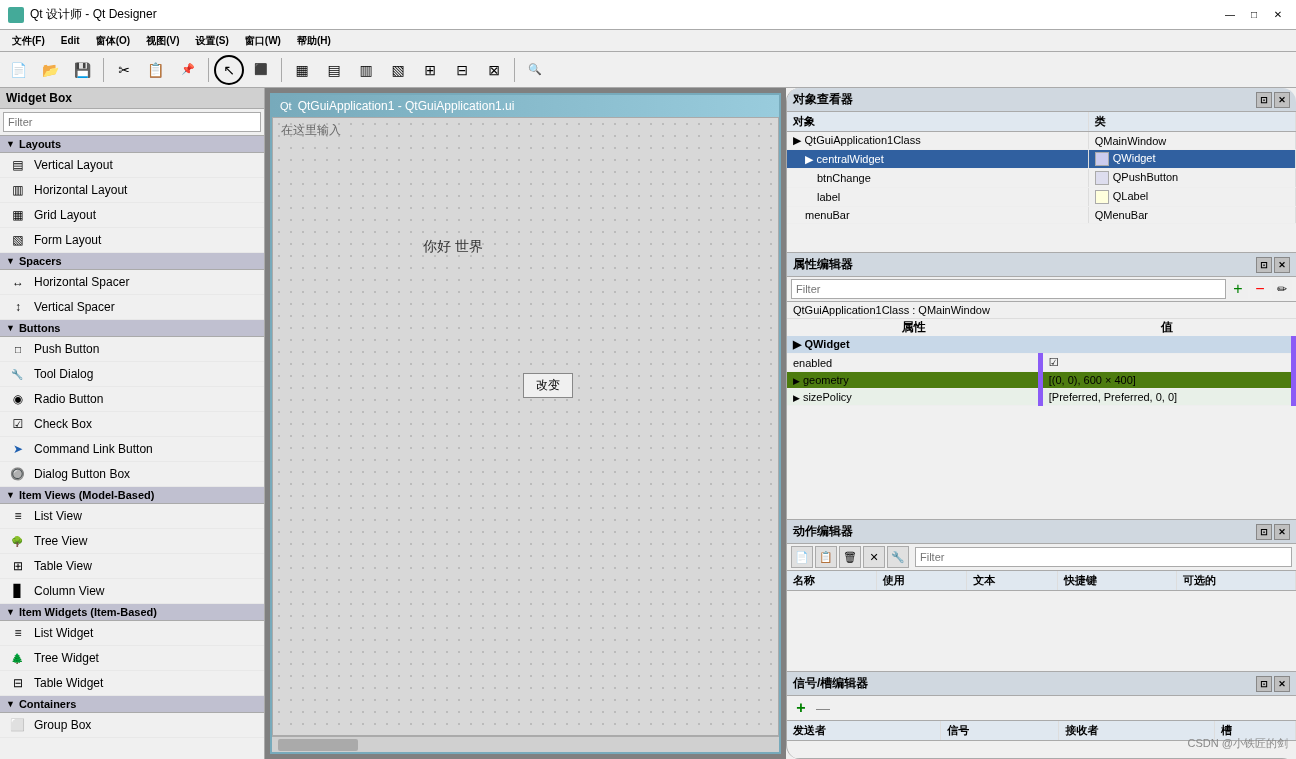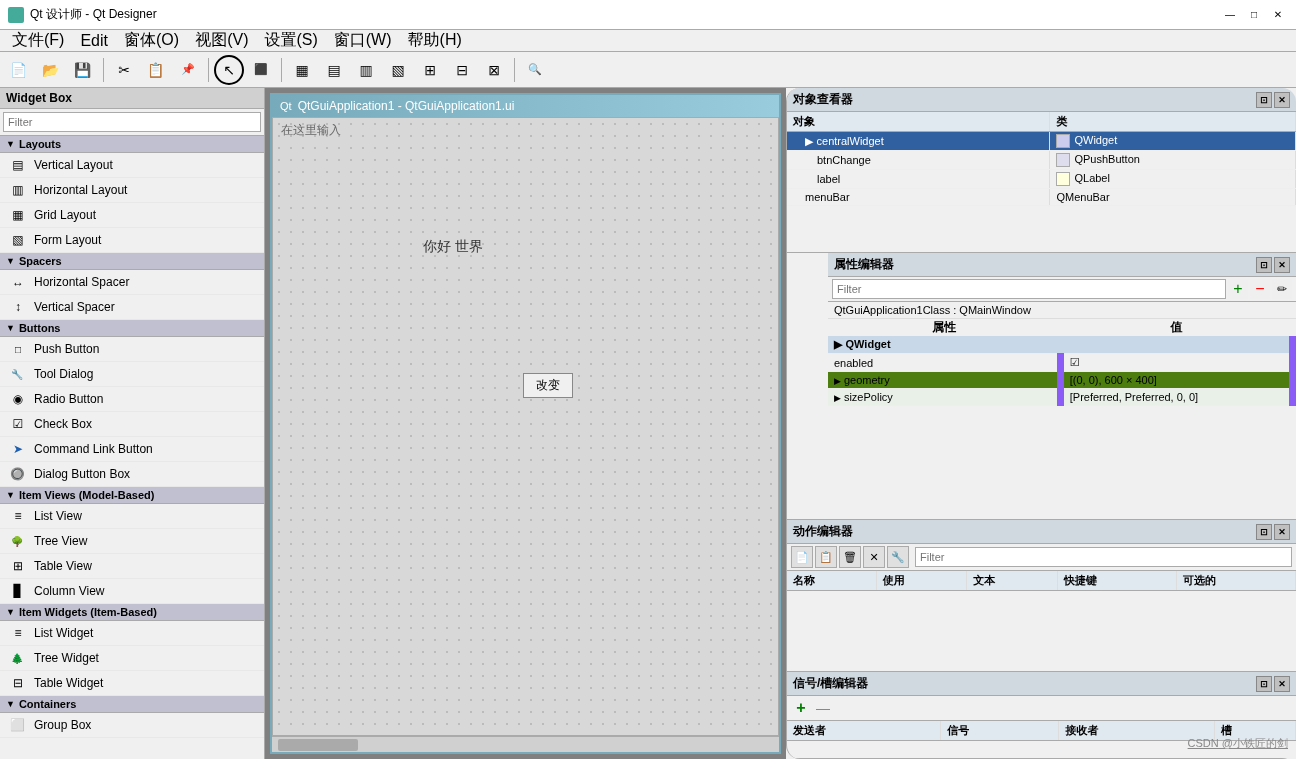--- a/index.html
+++ b/index.html
@@ -7,21 +7,21 @@
 
     
     .title-bar { background: #ffffff; height: 30px; display: flex; align-items: center; padding: 0 8px; border-bottom: 1px solid #aaa; }
     .title-bar-icon { width: 16px; height: 16px; margin-right: 6px; background: #4a9; border-radius: 2px; display: inline-block; }
     .title-bar-text { font-size: 12px; flex: 1; }
     .title-bar-controls { display: flex; gap: 4px; }
     .title-bar-btn { width: 20px; height: 20px; display: flex; align-items: center; justify-content: center; cursor: pointer; font-size: 10px; border: none; background: transparent; }
 
     
     .menu-bar { background: #f0f0f0; height: 22px; display: flex; align-items: center; padding: 0 4px; border-bottom: 1px solid #aaa; }
-    .menu-item { padding: 2px 8px; cursor: pointer; font-size: 16px; }
+    .menu-item { padding: 2px 8px; cursor: pointer; font-size: 10px; font-weight: bold; }
 
     
     .toolbar { background: #f0f0f0; height: 36px; display: flex; align-items: center; padding: 2px 4px; border-bottom: 1px solid #aaa; gap: 2px; }
     .toolbar-btn { width: 30px; height: 30px; display: flex; align-items: center; justify-content: center; cursor: pointer; border: 1px solid transparent; background: transparent; font-size: 14px; }
     .toolbar-btn.active { border: 2px solid #000; border-radius: 50%; }
     .toolbar-sep { width: 1px; height: 24px; background: #aaa; margin: 0 3px; }
 
     
     .main-layout { display: flex; height: calc(759px - 30px - 22px - 36px); }
 
@@ -67,21 +67,21 @@
     .obj-row-selected { background: #3060a0; color: #fff; }
     .obj-row-selected td { color: #fff; }
 
     
     .prop-editor { height: 200px; overflow-y: auto; }
     .prop-filter-bar { display: flex; align-items: center; padding: 2px 4px; border-bottom: 1px solid #aaa; gap: 2px; }
     .prop-filter-bar input { flex: 1; height: 20px; border: 1px solid #aaa; padding: 2px 4px; font-size: 11px; }
     .prop-filter-btn { width: 20px; height: 20px; display: flex; align-items: center; justify-content: center; cursor: pointer; border: 1px solid transparent; font-size: 11px; }
     .prop-class-label { padding: 2px 6px; font-size: 11px; background: #f0f0f0; border-bottom: 1px solid #ddd; }
     .prop-table { width: 100%; border-collapse: collapse; }
-    .prop-table td { padding: 2px 6px; font-size: 11px; border-bottom: 1px solid #eee; border-right: 7px solid #8b5cf6; }
+    .prop-table td { padding: 2px 6px; font-size: 11px; border-bottom: 1px solid #eee; border-right: 5px solid #8b5cf6; }
     .prop-group-row { background: #c8d8e8; font-weight: bold; }
     .prop-group-row td { padding: 2px 6px; }
     .prop-val-selected { background: #3060a0; color: #fff; }
     .prop-val-selected td { color: #fff; }
     .prop-expand { font-size: 9px; margin-right: 3px; }
 
     
     .action-editor { height: 100px; overflow-y: auto; }
     .action-toolbar { display: flex; align-items: center; padding: 2px 4px; border-bottom: 1px solid #aaa; gap: 2px; }
     .action-toolbar-btn { width: 22px; height: 22px; background: #e0e0e0; border: 1px solid #aaa; display: flex; align-items: center; justify-content: center; cursor: pointer; font-size: 11px; }
@@ -89,21 +89,21 @@
     .action-table { width: 100%; border-collapse: collapse; }
     .action-table th { background: #e0e8f0; padding: 2px 6px; font-size: 11px; text-align: left; border-bottom: 1px solid #aaa; border-right: 1px solid #ddd; }
 
     
     .signal-editor { flex: 1; overflow-y: auto; display: flex; flex-direction: column; }
     .signal-toolbar { display: flex; align-items: center; padding: 2px 4px; border-bottom: 1px solid #aaa; gap: 2px; }
     .signal-toolbar-btn { width: 20px; height: 20px; background: transparent; border: none; display: flex; align-items: center; justify-content: center; cursor: pointer; font-size: 12px; }
     .signal-table { width: 100%; border-collapse: collapse; }
     .signal-table th { background: #e0e8f0; padding: 2px 6px; font-size: 11px; text-align: left; border-bottom: 1px solid #aaa; border-right: 1px solid #ddd; }
 
-    .watermark { position: fixed; bottom: 8px; right: 8px; font-size: 11px; color: #888; text-decoration: underline; }
+    .watermark { position: fixed; bottom: 8px; right: 8px; font-size: 11px; color: #888; }
 
     
     ::-webkit-scrollbar { width: 8px; height: 8px; }
     ::-webkit-scrollbar-track { background: #f0f0f0; }
     ::-webkit-scrollbar-thumb { background: #bbb; border-radius: 2px; }
   </style>
 </head>
 <body>
 
 <div class="title-bar">
@@ -284,20 +284,26 @@
       </div>
       <div class="obj-inspector">
         <table class="obj-table">
           <thead>
             <tr>
               <th>对象</th>
               <th>类</th>
             </tr>
           </thead>
           <tbody>
+            <tr class="table-row">
+              <td>
+                <span style="padding-left:0px;">▶ QtGuiApplication1Class</span>
+              </td>
+              <td>QMainWindow</td>
+            </tr>
             <tr class="table-row obj-row-selected">
               <td>
                 <span style="padding-left:12px;">▶ centralWidget</span>
               </td>
               <td>
                 <span style="display:inline-block;width:14px;height:14px;background:#cce;border:1px solid #aaa;margin-right:4px;vertical-align:middle;"></span>QWidget
               </td>
             </tr>
             <tr class="table-row">
               <td>
@@ -319,21 +325,21 @@
               <td>
                 <span style="padding-left:12px;">menuBar</span>
               </td>
               <td>QMenuBar</td>
             </tr>
           </tbody>
         </table>
       </div>
     </div>
 
-    <div class="panel-section" style="flex-shrink:0;padding-left:41px;">
+    <div class="panel-section" style="flex-shrink:0;">
       <div class="panel-title">
         <span>属性编辑器</span>
         <div class="panel-title-controls">
           <div class="panel-title-btn">⊡</div>
           <div class="panel-title-btn">✕</div>
         </div>
       </div>
       <div class="prop-filter-bar">
         <input type="text" style="flex: 1 1 0%;" placeholder="Filter">
         <button class="prop-filter-btn" style="color:green;font-size:16px;">+</button>

